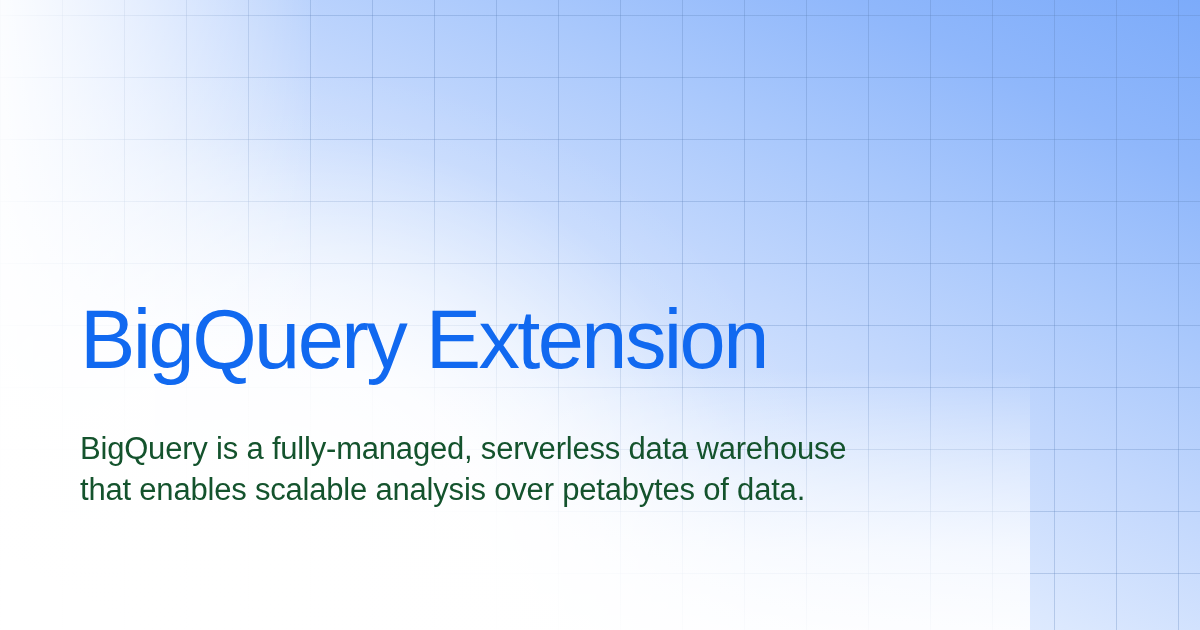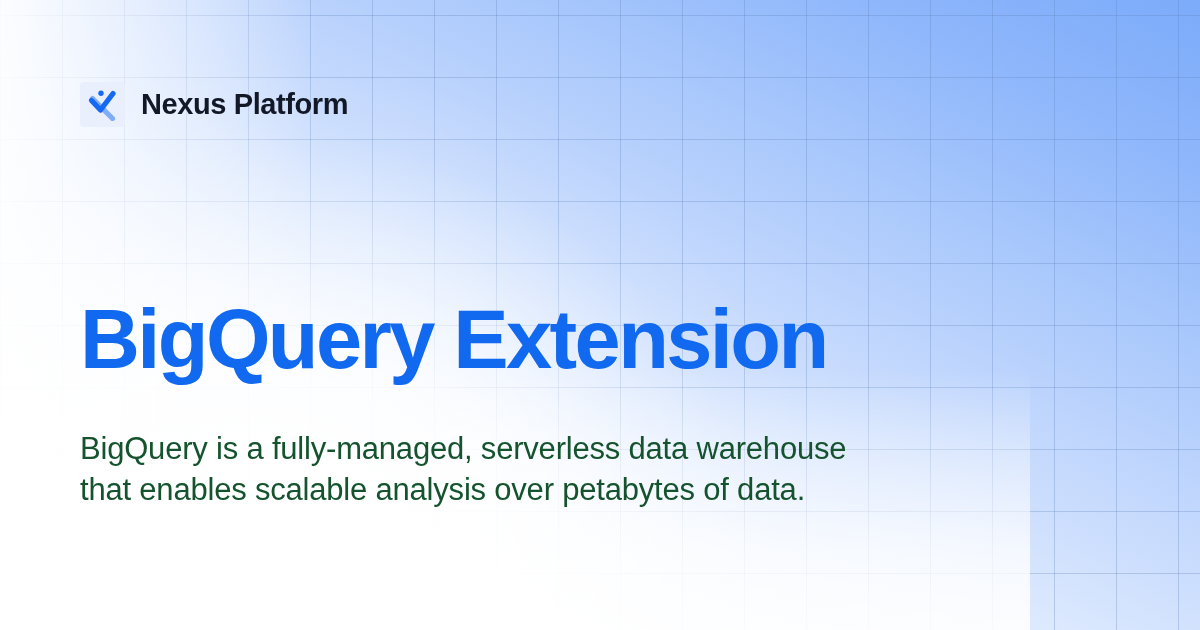--- a/index.html
+++ b/index.html
@@ -120,21 +120,21 @@
     white-space: nowrap;
     line-height: 1;
   }
 
   
   .title {
     position: absolute;
     left: 80px;
     top: 296px;
     font-size: 83px;
-    font-weight: bold;
+    font-weight: normal;
     color: #1169f0;
     letter-spacing: -2.6px;
     line-height: 1.05;
     white-space: nowrap;
   }
 
   
   .description {
     position: absolute;
     left: 80px;
@@ -153,29 +153,19 @@
 <div class="banner">
 
   <div class="bg-gradient"></div>
   <div class="bg-grid"></div>
   <div class="bg-glow"></div>
   <div class="bg-glow-bottom"></div>
   <div class="bg-glow-left"></div>
 
   <div class="content">
 
-    <div class="brand">
-      <div class="brand-badge">
-        <svg width="33" height="33" viewBox="0 0 33 33">
-          <line x1="6.5" y1="10.5" x2="26.5" y2="30.5" stroke="#7eacf5" stroke-width="5.2" stroke-linecap="round"></line>
-          <polyline points="5.5,12.5 14.5,22.0 27.0,5.5" fill="none" stroke="#1669f2" stroke-width="5.2" stroke-linecap="round" stroke-linejoin="round"></polyline>
-          <circle cx="15.0" cy="5.3" r="2.7" fill="#1669f2"></circle>
-        </svg>
-      </div>
-      <div class="brand-name">Nexus Platform</div>
-    </div>
 
     <div class="title">BigQuery Extension</div>
 
     <div class="description">BigQuery is a fully-managed, serverless data warehouse that enables scalable analysis over petabytes of data.</div>
 
   </div>
 </div>
 
 </body></html>

